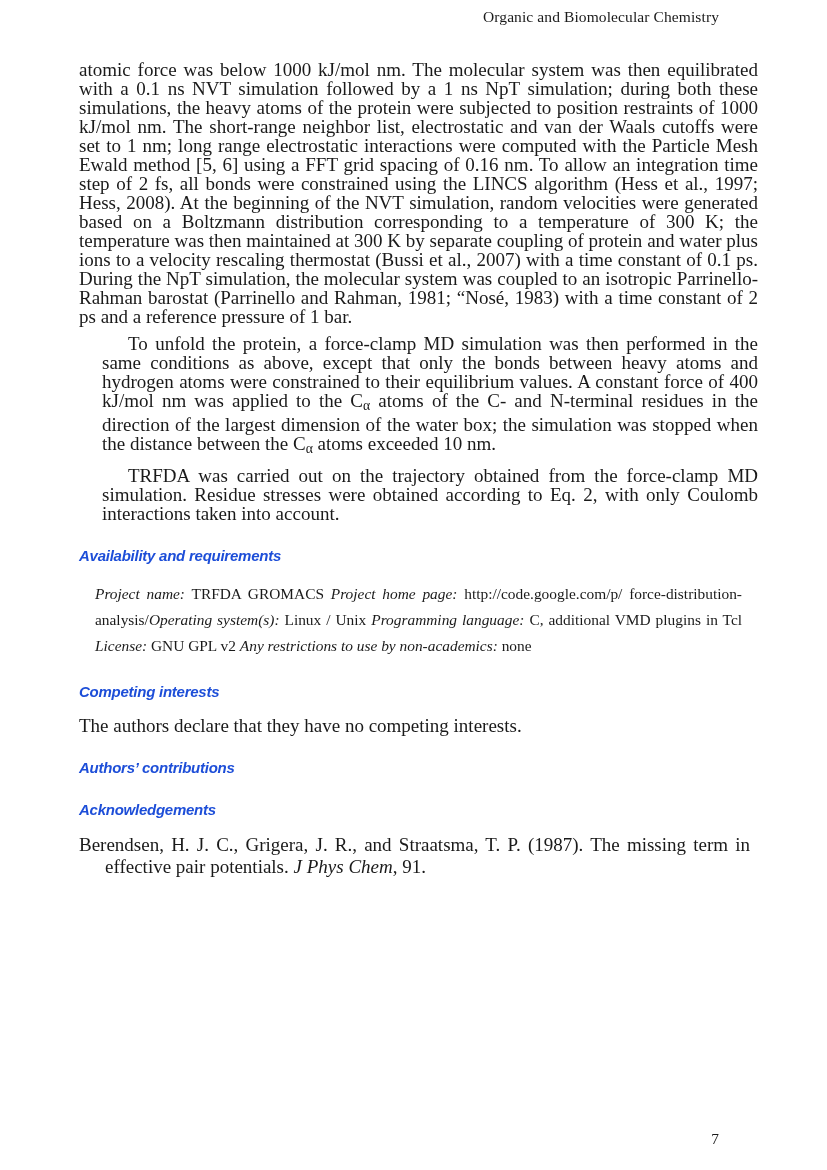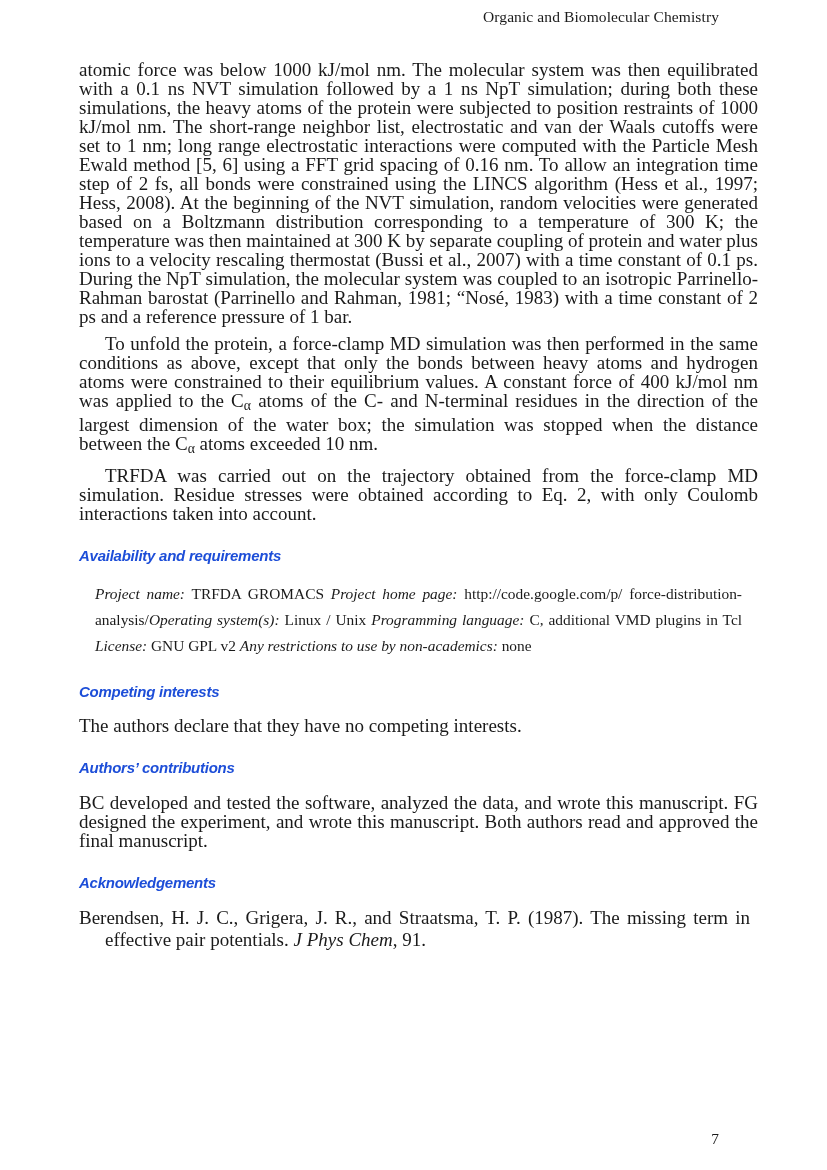--- a/index.html
+++ b/index.html
@@ -40,20 +40,21 @@
     margin: 0;
     font-size: 19px;
     line-height: 19px;
     text-align: justify;
     text-justify: inter-word;
     hyphens: manual;
     -webkit-hyphens: manual;
   }
   p.body-text.indent {
     text-indent: 26px;
+    margin-left: 23px;
   }
   p.body-text.spaced {
     margin-top: 8px;
   }
   h2.section-heading {
     font-family: "Liberation Sans", "DejaVu Sans", sans-serif;
     font-weight: bold;
     font-size: 15px;
     line-height: 1.1;
     margin: 25px 0 0 0;
@@ -114,21 +115,20 @@
 
     <p class="body-text indent spaced">TRFDA was carried out on the trajectory obtained from the force-clamp MD simulation. Residue stresses were obtained according to Eq. 2, with only Coulomb interactions taken into account.</p>
 
     <h2 class="section-heading">Availability and requirements</h2>
     <p class="meta-block"><span class="it">Project name:</span><span> TRFDA GROMACS </span><span class="it">Project home page:</span><span> http://code.google.com/p/ force-distribution-analysis/</span><span class="it">Operating system(s):</span><span> Linux / Unix </span><span class="it">Programming language:</span><span> C, additional VMD plugins in Tcl </span><span class="it">License:</span><span> GNU GPL v2 </span><span class="it">Any restrictions to use by non-academics:</span><span> none</span></p>
 
     <h2 class="section-heading">Competing interests</h2>
     <p class="body-text">The authors declare that they have no competing interests.</p>
 
     <h2 class="section-heading">Authors’ contributions</h2>
-    <p class="body-text">BC developed and tested the software, analyzed the data, and wrote this manuscript. FG designed the experiment, and wrote this manuscript. Both authors read and approved the final manuscript.</p>
 
     <h2 class="section-heading">Acknowledgements</h2>
 
     <p class="ref-entry"><span>Berendsen, H. J. C., Grigera, J. R., and Straatsma, T. P. (1987). The missing term in effective pair potentials. </span><span class="it">J Phys Chem</span><span>, 91.</span></p>
 
   </div>
 
   <div class="page-number">7</div>
 
 </div>

